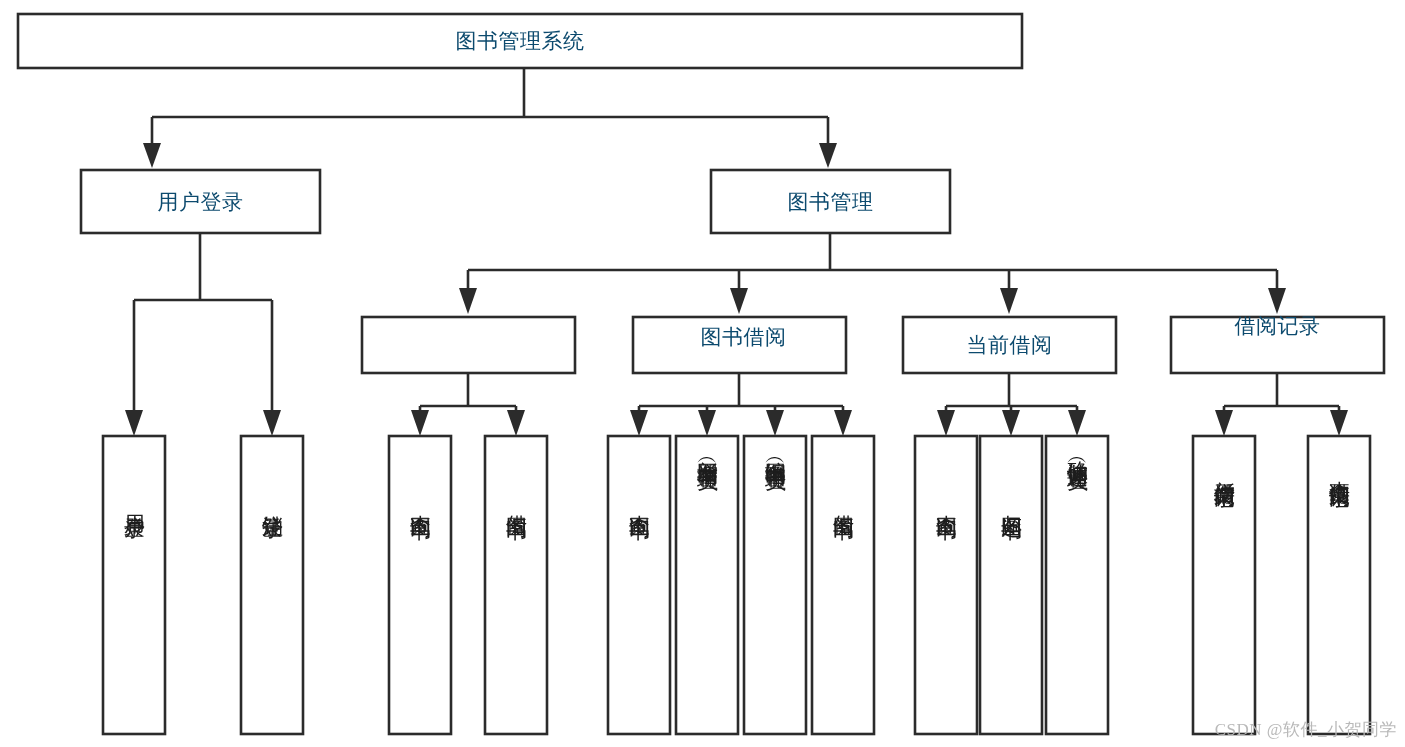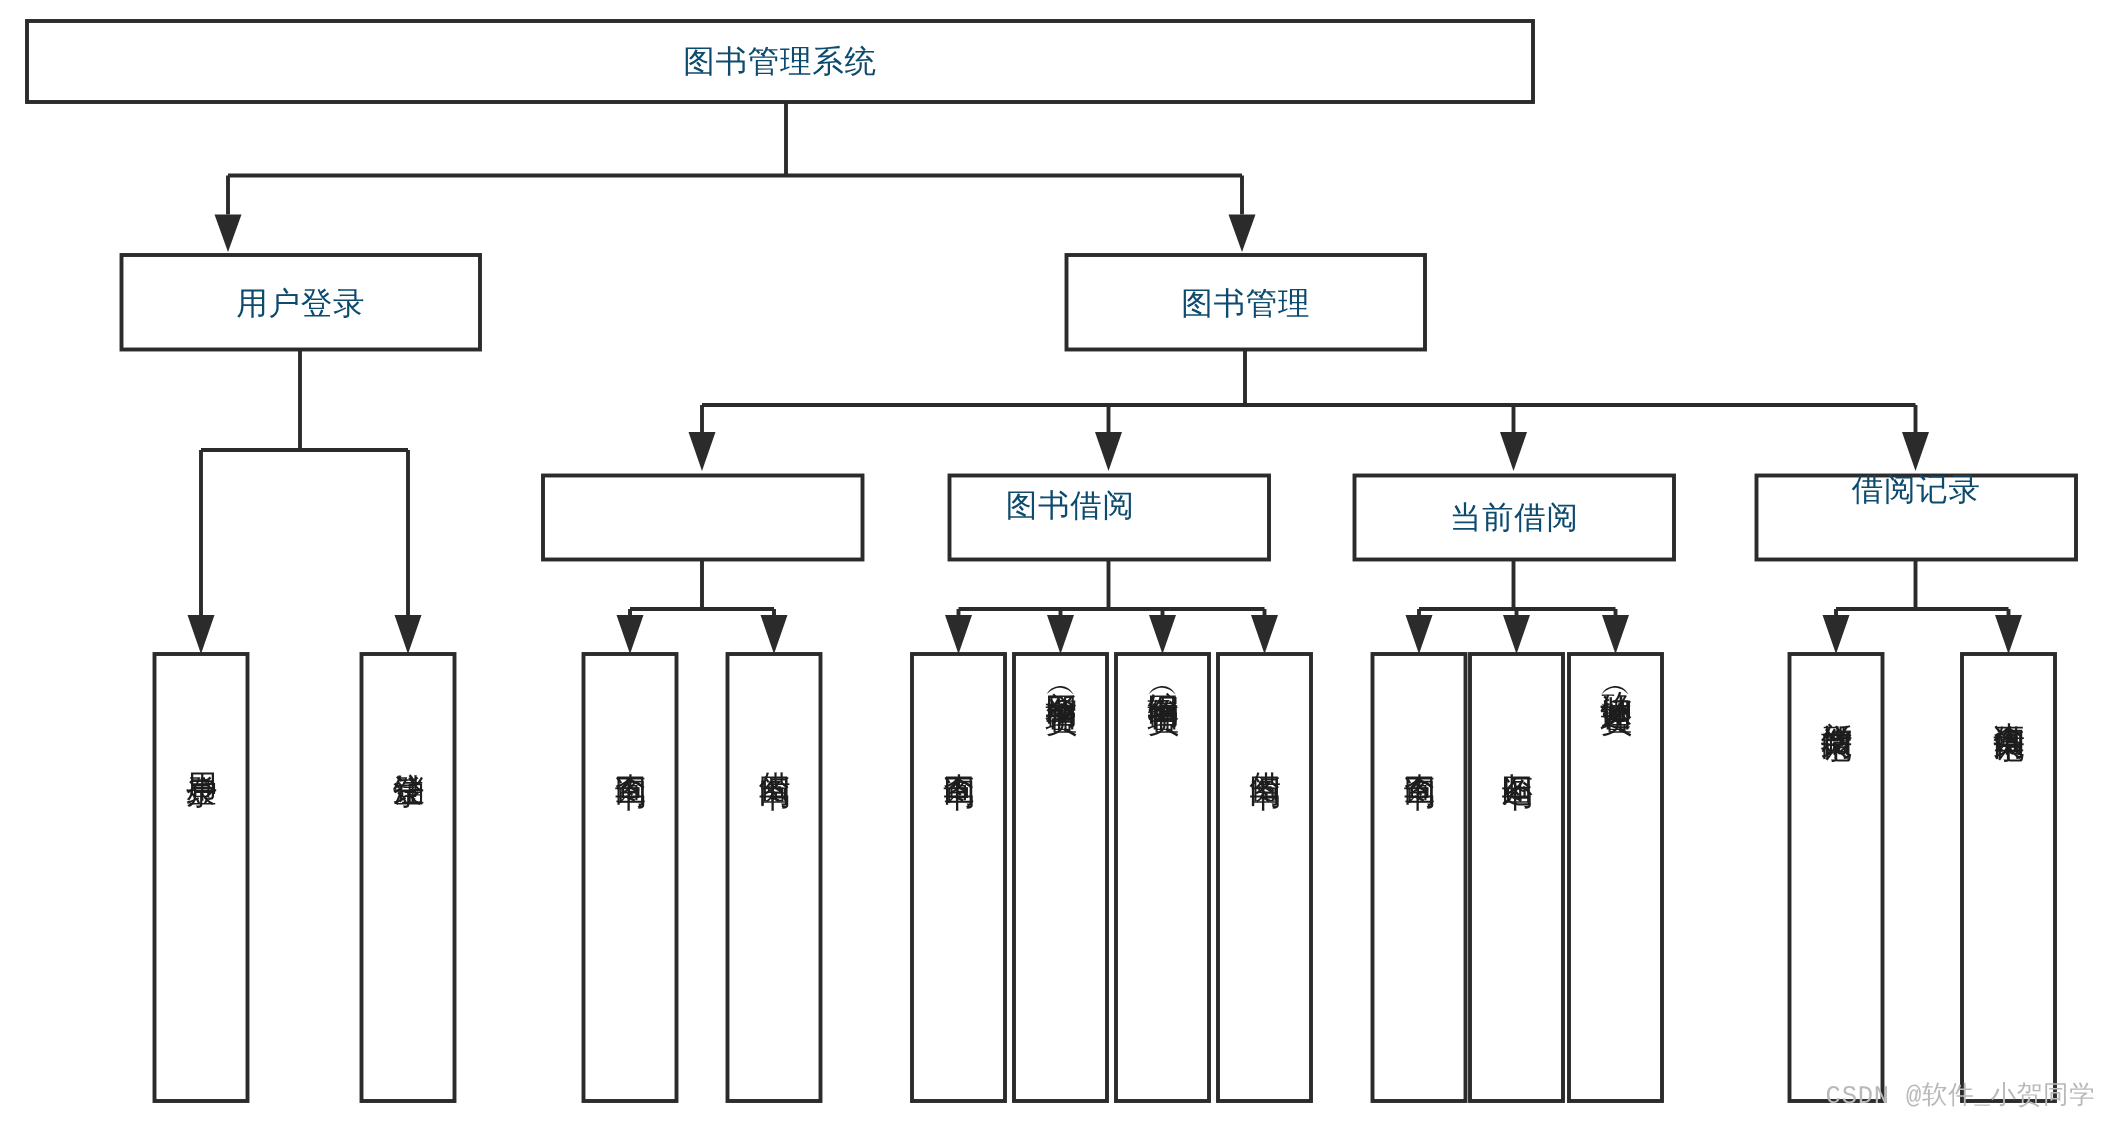--- a/index.html
+++ b/index.html
@@ -72,21 +72,21 @@
     font-family: "DejaVu Sans", "Liberation Sans", sans-serif;
     font-size: 21px;
     color: #0c4a6e;
     letter-spacing: 0.5px;
     white-space: nowrap;
   }
   #watermark {
     position: absolute;
     right: 8px;
     bottom: 6px;
-    font-family: Liberation Mono, monospace;
+    font-family: Liberation Serif, serif;
     font-size: 17px;
     color: #b9b9b9;
     letter-spacing: 0.5px;
     white-space: nowrap;
   }
 </style>
 </head>
 <body>
 
 <div id="diagram-root">
@@ -186,21 +186,21 @@
     <span class="hlabel-text">图书管理系统</span>
   </div>
 
   <div class="hlabel-wrap" style="left:81px; top:170px; width:239px; height:63px;">
     <span class="hlabel-text">用户登录</span>
   </div>
   <div class="hlabel-wrap" style="left:711px; top:170px; width:239px; height:63px;align-items:center;">
     <span class="hlabel-text">图书管理</span>
   </div>
 
-  <div class="hlabel-wrap" style="left:607px; top:317px; width:213px; height:40px;">
+  <div class="hlabel-wrap" style="left:637px; top:317px; width:213px; height:40px;">
     <span class="hlabel-text">图书借阅</span>
   </div>
   <div class="hlabel-wrap" style="left:903px; top:317px; width:213px; height:56px;">
     <span class="hlabel-text">当前借阅</span>
   </div>
   <div class="hlabel-wrap" style="left:1171px; top:298px; width:213px; height:56px;">
     <span class="hlabel-text">借阅记录</span>
   </div>
 
   <div class="vlabel-wrap" style="left:103px; top:436px; width:62px; height:298px; padding-top:62px;">

